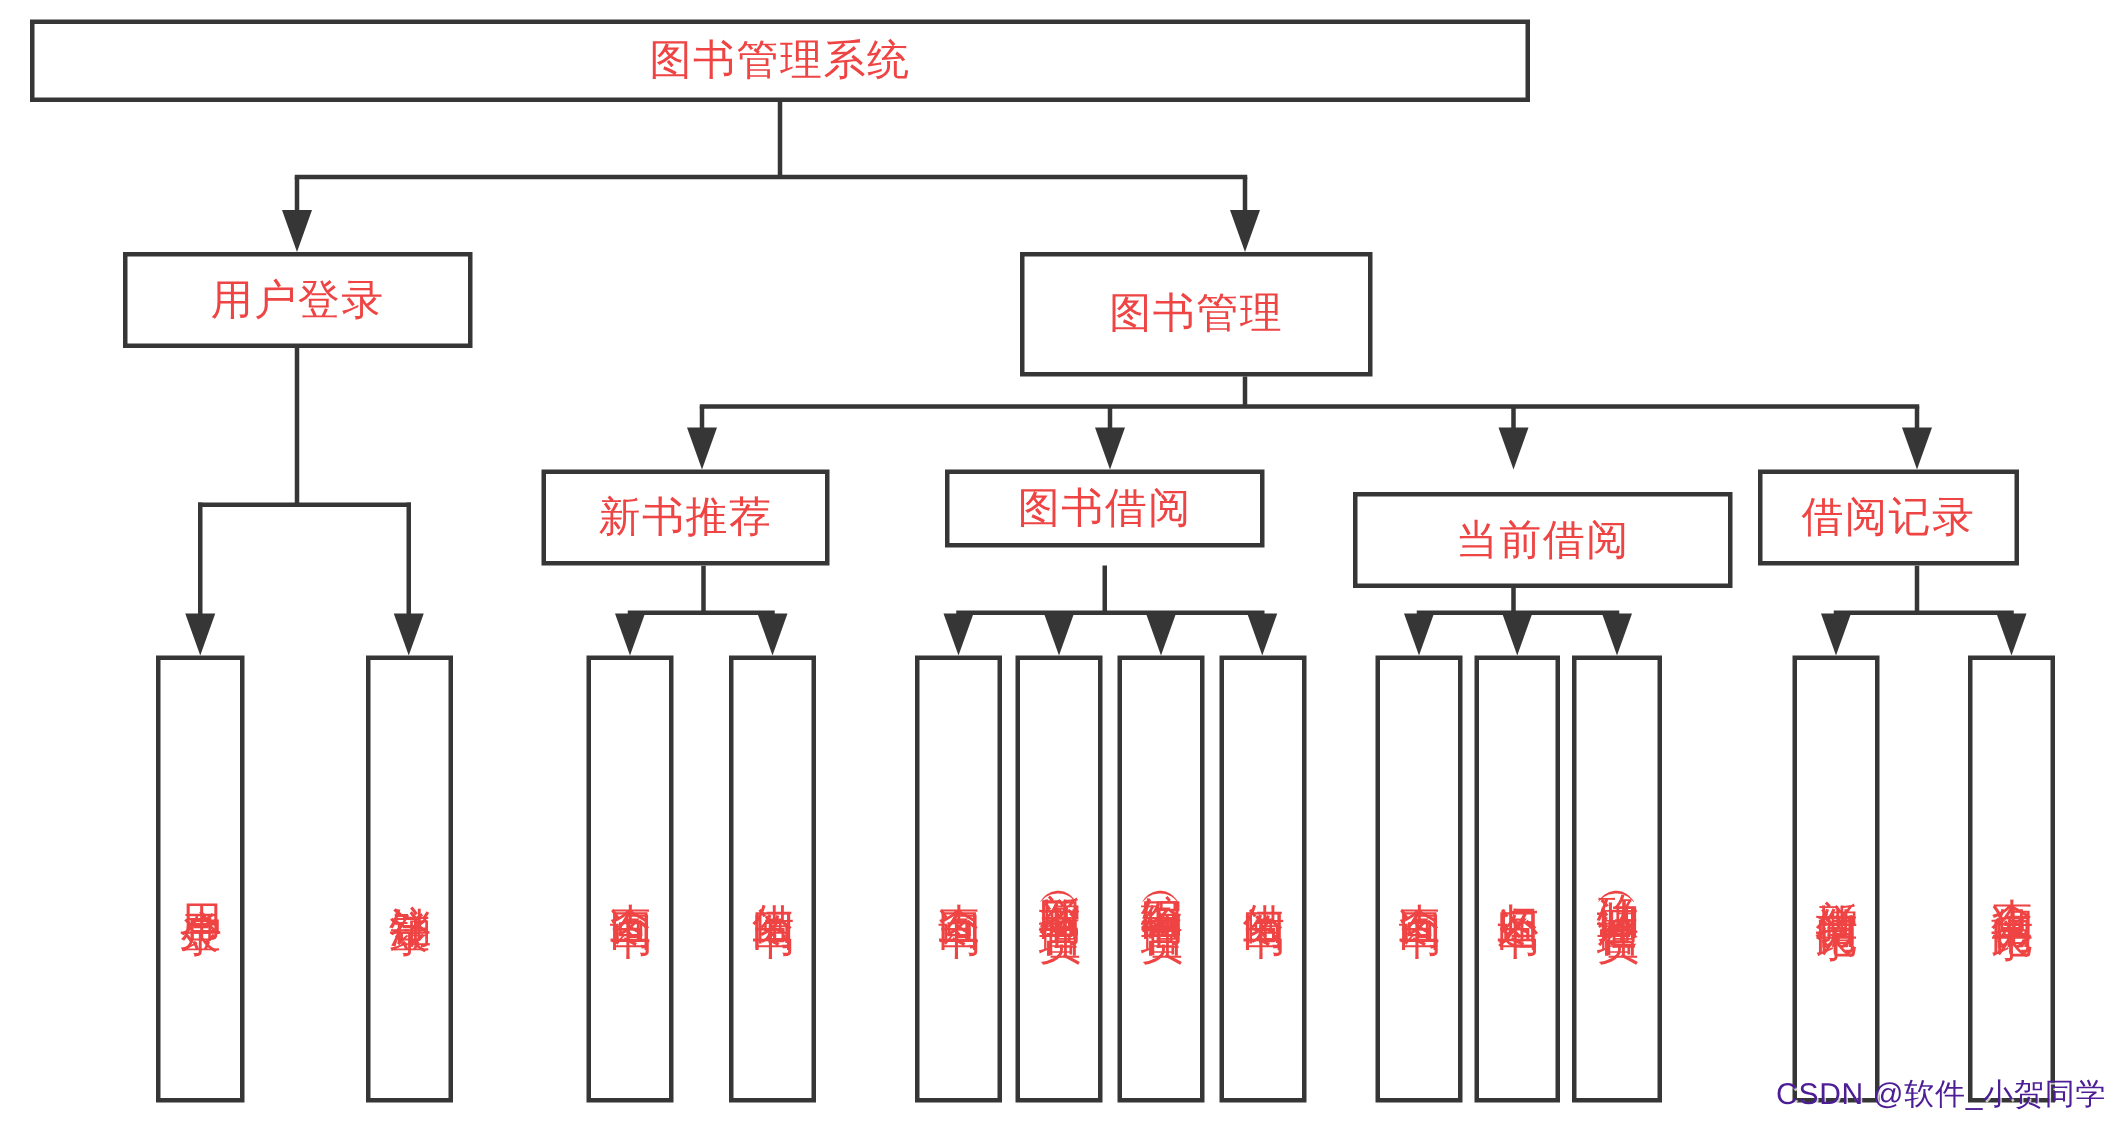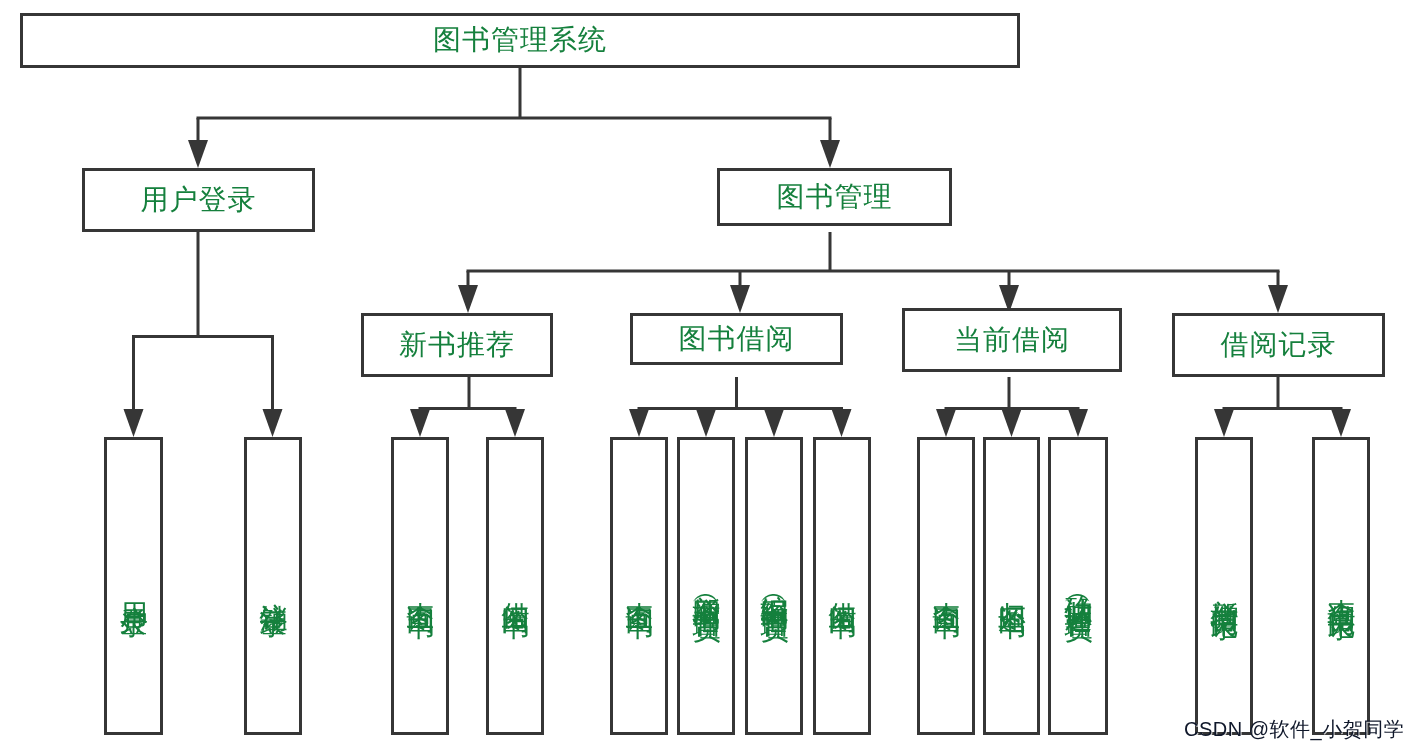--- a/index.html
+++ b/index.html
@@ -18,39 +18,39 @@
     z-index: 1;
   }
   .node {
     position: absolute;
     box-sizing: border-box;
     background: #ffffff;
     border: 3px solid #363636;
     display: flex;
     align-items: center;
     justify-content: center;
-    color: #15803d;
+    color: #ef4444;
     font-size: 28px;
     letter-spacing: 1px;
     z-index: 2;
     line-height: 1.1;
   }
   .node.v span {
     writing-mode: vertical-rl;
     text-orientation: mixed;
     letter-spacing: 3px;
     line-height: 1;
     white-space: nowrap;
   }
   .watermark {
     position: absolute;
     left: 1184px;
     top: 716px;
     font-size: 20px;
-    color: #0f172a;
+    color: #4c1d95;
     white-space: nowrap;
     z-index: 3;
     text-shadow: 1px 1px 0 rgba(255,255,255,0.75);
     letter-spacing: 0.5px;
   }
 </style>
 </head>
 <body>
 
 <div class="stage">
@@ -100,34 +100,34 @@
     </g>
   </svg>
 
   <div class="node" style="left:20px; top:13px; width:1000px; height:55px;">
     <span>图书管理系统</span>
   </div>
 
   <div class="node" style="left:82px; top:168px; width:233px; height:64px;">
     <span>用户登录</span>
   </div>
-  <div class="node" style="left:717px; top:168px; width:235px; height:58px;">
+  <div class="node" style="left:680px; top:168px; width:235px; height:83px;">
     <span>图书管理</span>
   </div>
 
   <div class="node" style="left:361px; top:313px; width:192px; height:64px;">
     <span>新书推荐</span>
   </div>
   <div class="node" style="left:630px; top:313px; width:213px; height:52px;">
     <span>图书借阅</span>
   </div>
-  <div class="node" style="left:902px; top:308px; width:220px; height:64px;">
+  <div class="node" style="left:902px; top:328px; width:253px; height:64px;">
     <span>当前借阅</span>
   </div>
-  <div class="node" style="left:1172px; top:313px; width:213px; height:64px;">
+  <div class="node" style="left:1172px; top:313px; width:174px; height:64px;">
     <span>借阅记录</span>
   </div>
 
   <div class="node v" style="left:104px; top:437px; width:59px; height:298px;">
     <span>用户登录</span>
   </div>
   <div class="node v" style="left:244px; top:437px; width:58px; height:298px;">
     <span>注销登录</span>
   </div>
 

